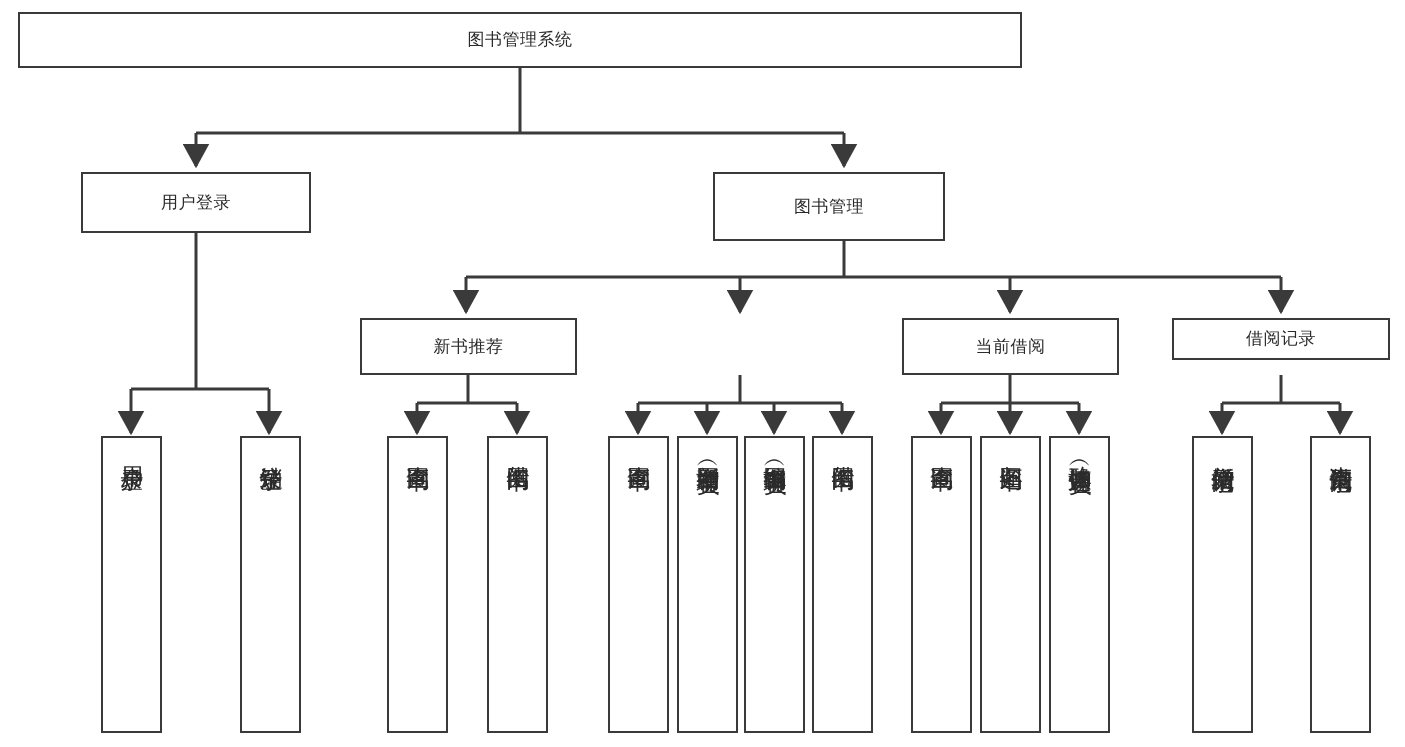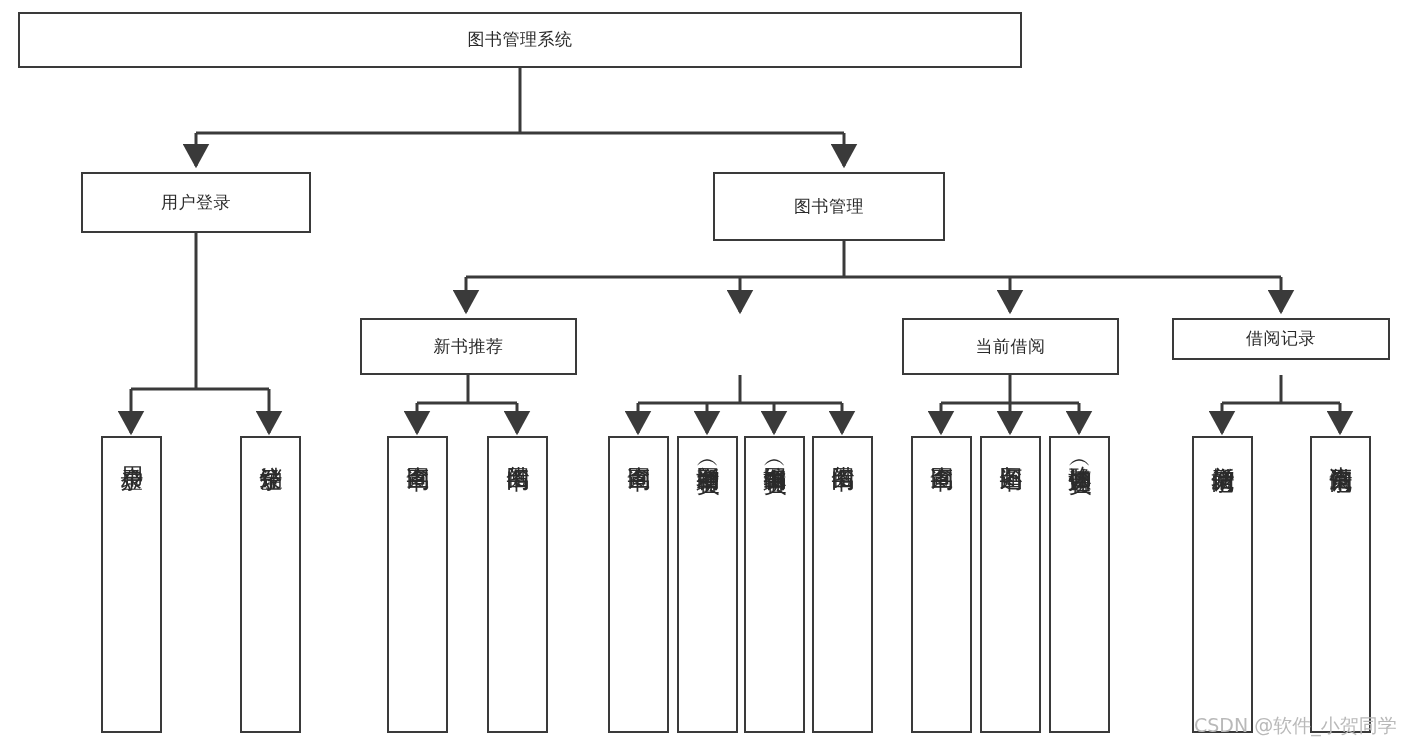--- a/index.html
+++ b/index.html
@@ -181,15 +181,14 @@
     <span class="node-label">确认归还（管理员）</span>
   </div>
 
   <div class="node vertical" style="left:1192px; top:436px; width:61px; height:297px;">
     <span class="node-label">新增借阅记录</span>
   </div>
   <div class="node vertical" style="left:1310px; top:436px; width:61px; height:297px;">
     <span class="node-label">查询借阅记录</span>
   </div>
 
-  <div class="watermark" style="left:1194px; top:713px;">CSDN @软件_小贺同学</div>
 
 </div>
 
 </body></html>

